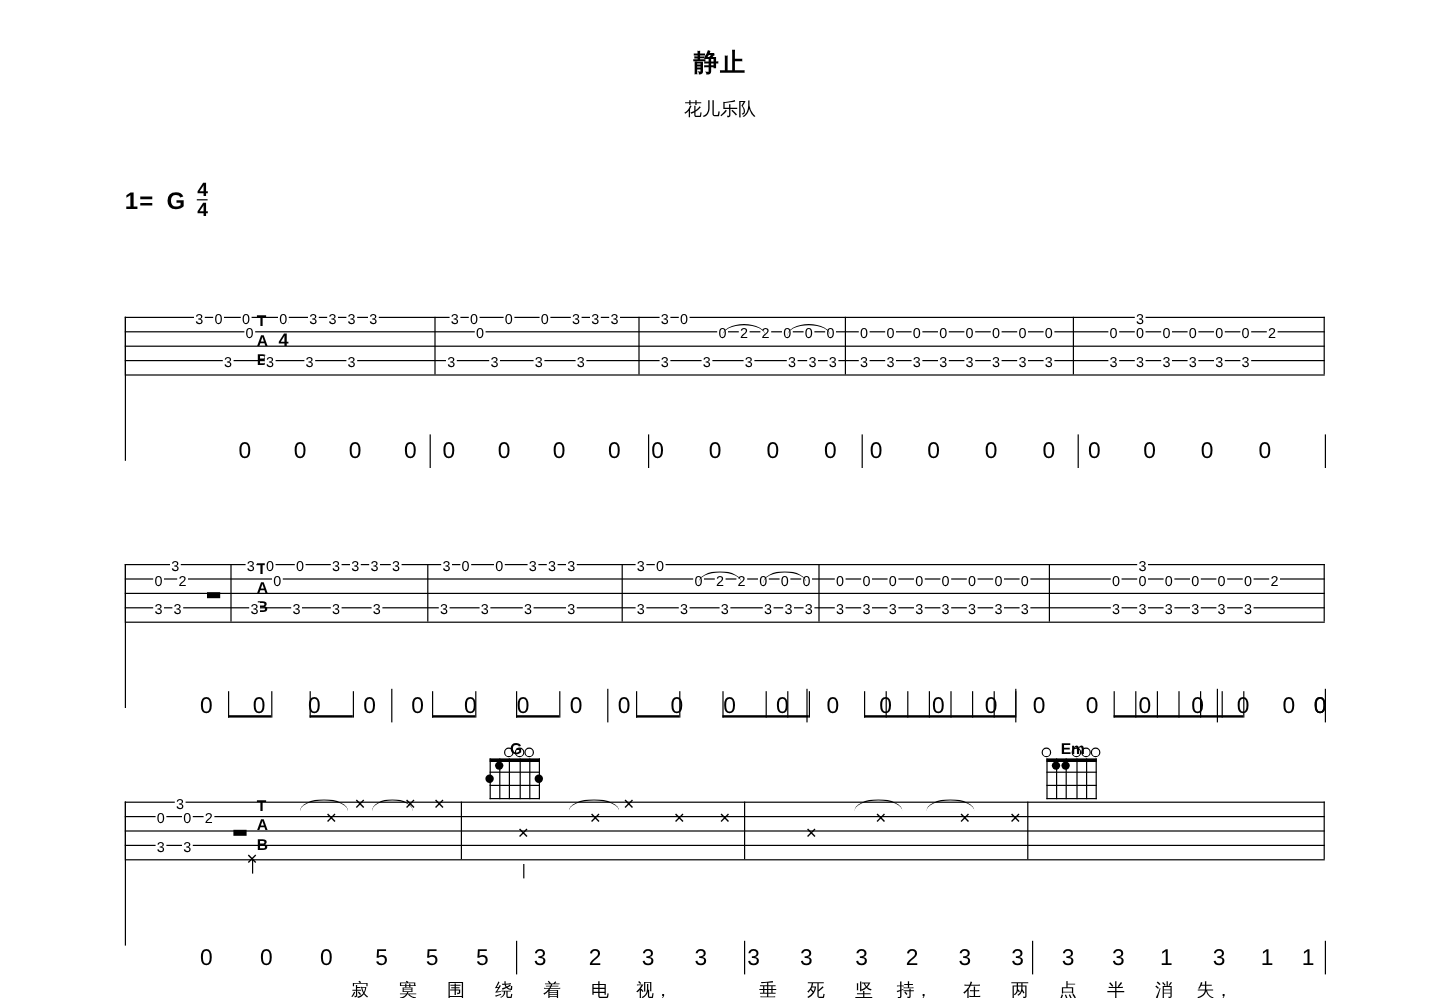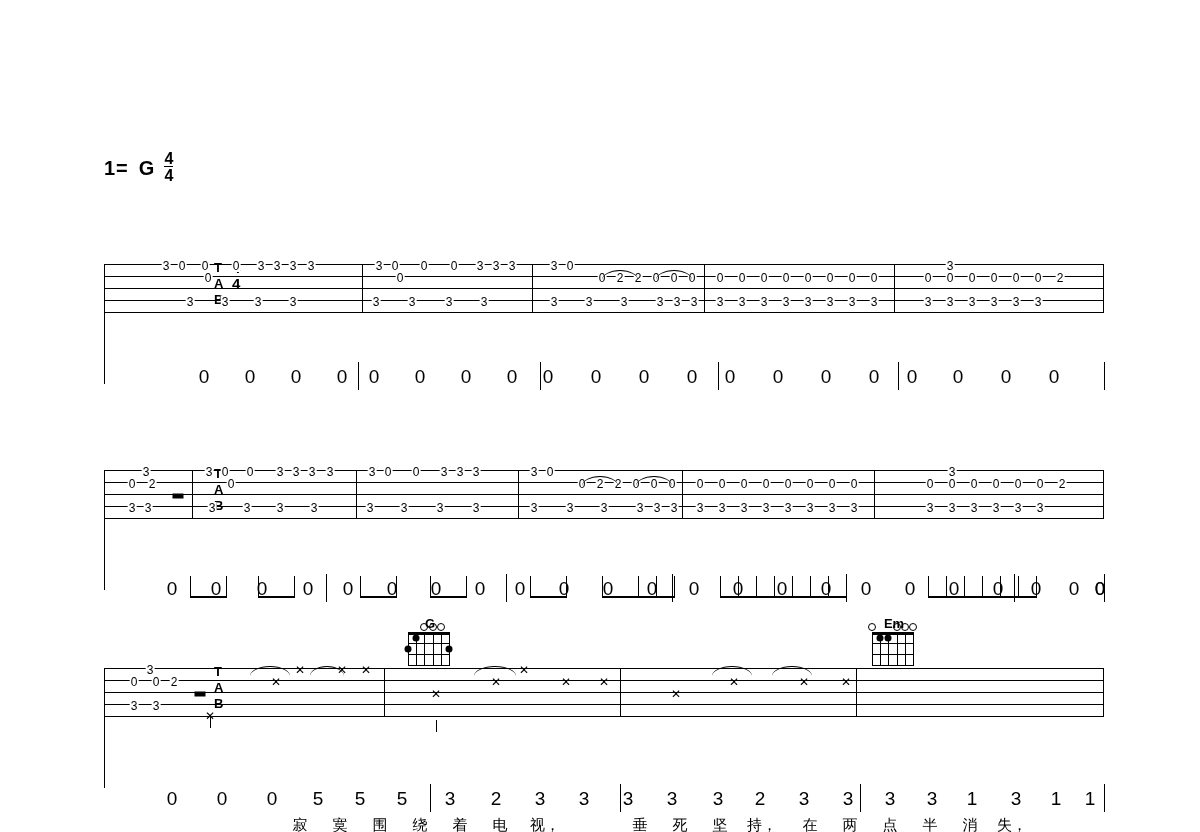--- a/index.html
+++ b/index.html
@@ -108,20 +108,22 @@
   .xm{position:absolute;font-size:12px;transform:translate(-50%,-50%);}
   
   .rest{position:absolute;width:11px;height:5px;background:#000;transform:translate(-50%,-50%);}
   .downstroke{position:absolute;width:1px;height:12px;background:#000;}
 </style>
 </head>
 <body>
 
 <div class="sheet">
 
+  <div class="title">静止</div>
+  <div class="subtitle">花儿乐队</div>
 
 
   <div class="keysig">
     <span class="eq">1=</span>
     <span>G</span>
     <span class="timesig">
       <span class="num">4</span>
       <span class="den">4</span>
     </span>
   </div>

